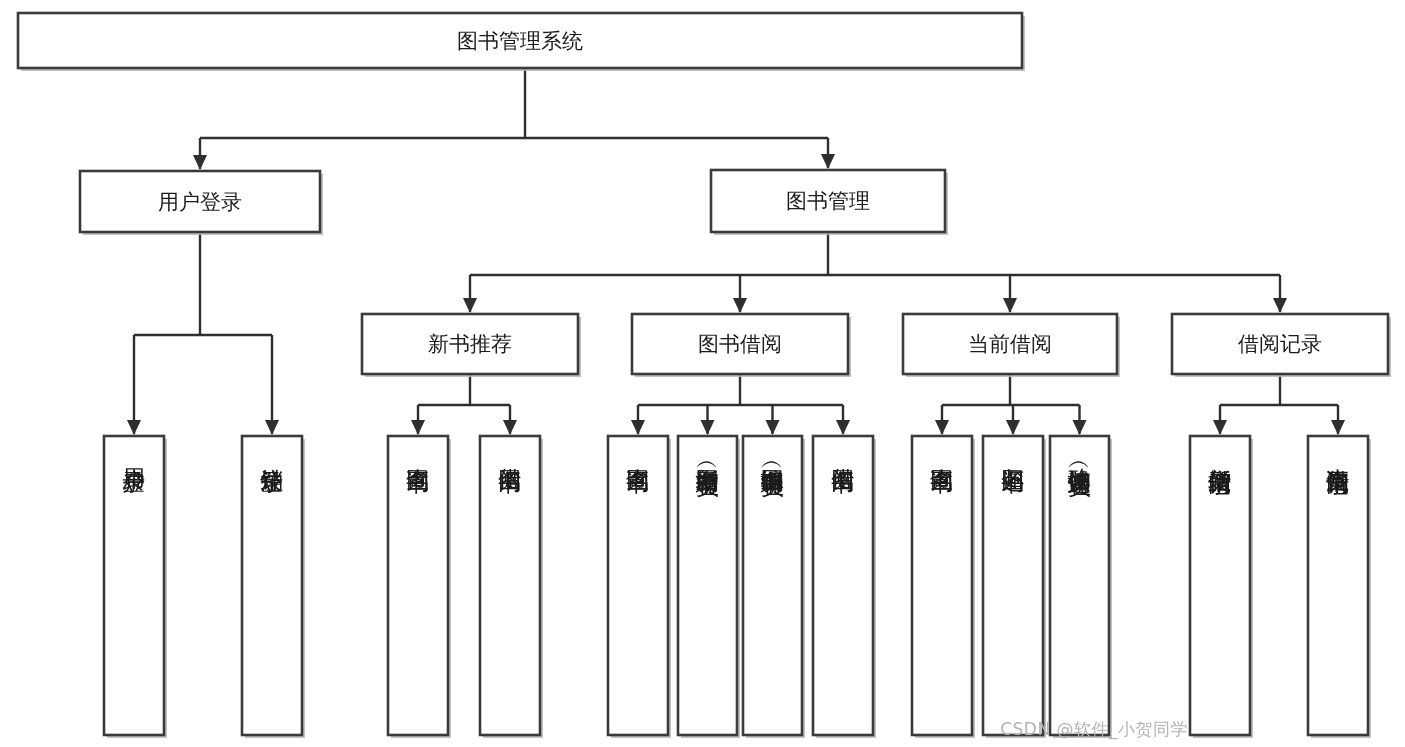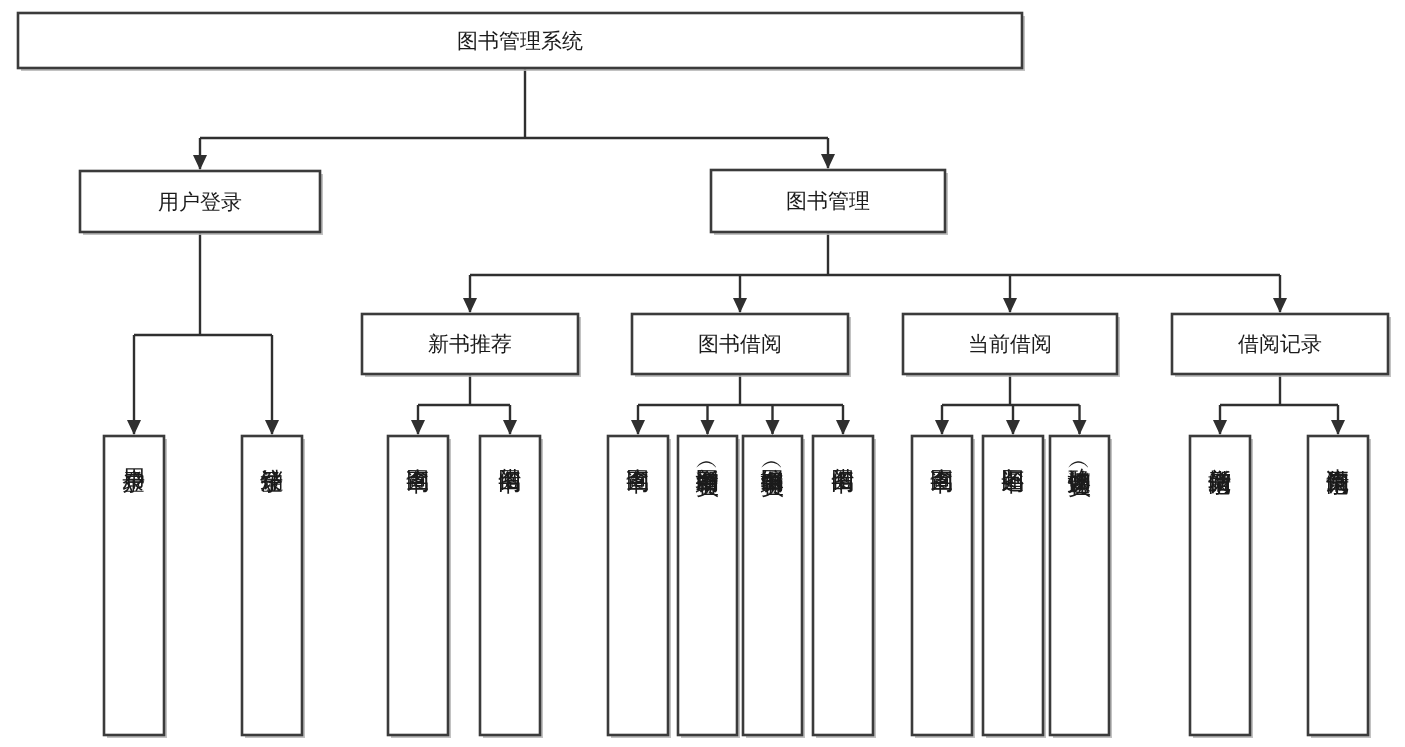--- a/index.html
+++ b/index.html
@@ -234,13 +234,14 @@
         <span class="vlabel">确认归还（管理员）</span>
       </div>
       <div class="vlabel-wrap" style="left: 1190px; top: 450px; width: 60px; height: 279px;">
         <span class="vlabel">新增借阅记录</span>
       </div>
       <div class="vlabel-wrap" style="left: 1308px; top: 450px; width: 60px; height: 279px;">
         <span class="vlabel">查询借阅记录</span>
       </div>
     </div>
 
+  <div class="watermark">CSDN @软件_小贺同学</div>
 </div>
 
 </body></html>

